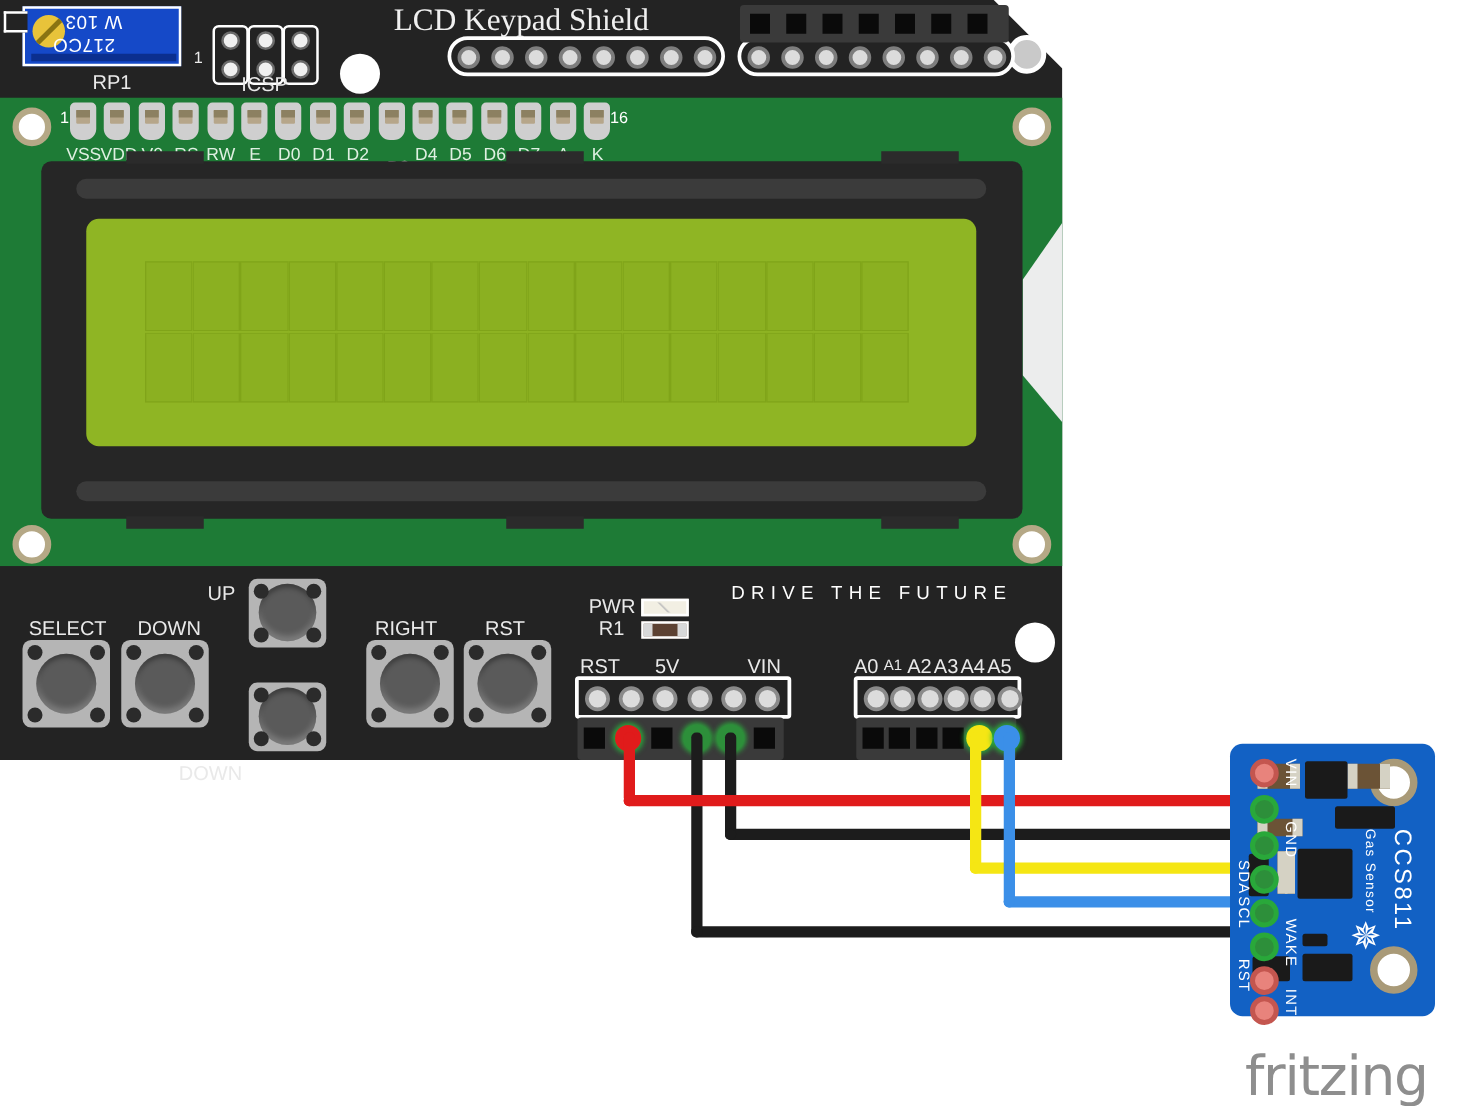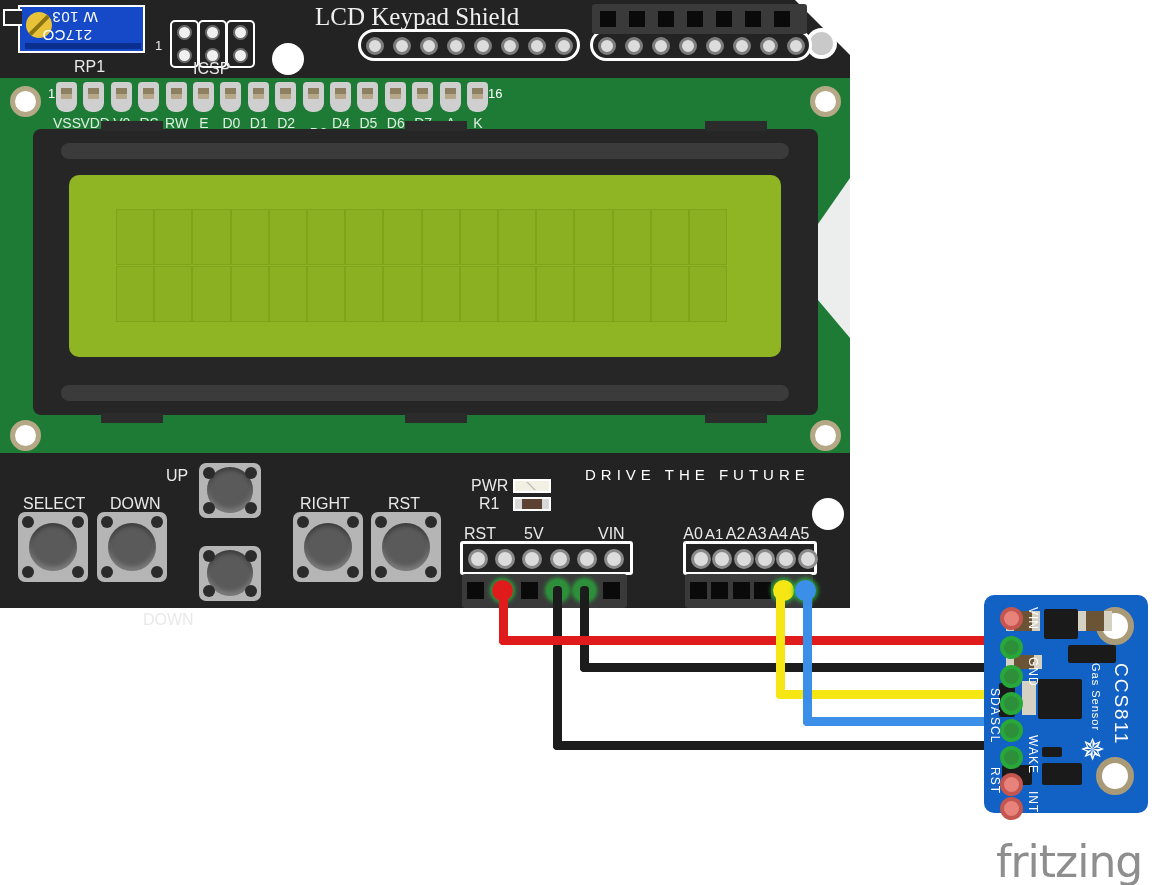--- a/index.html
+++ b/index.html
@@ -447,21 +447,21 @@
         <div class="sq" style="left: 5px;"></div>
         <div class="dot" style="left: 30.2px; background: rgb(224, 27, 27); box-shadow: rgba(40, 190, 60, 0.8) 0px 0px 4px 2px;"></div>
         <div class="sq" style="left: 59.4px;"></div>
         <div class="dot" style="left: 84.6px; background: rgb(45, 143, 58); box-shadow: rgba(40, 190, 60, 0.8) 0px 0px 4px 2px;"></div>
         <div class="dot" style="left: 111.8px; background: rgb(45, 143, 58); box-shadow: rgba(40, 190, 60, 0.8) 0px 0px 4px 2px;"></div>
         <div class="sq" style="left: 141px;"></div>
       </div>
 
     <div class="lbl" id="anaLbls" style="left: 0px; top: 0px;">
         <div style="position: absolute; left: 681px; top: 525px; font-size: 16px; color: rgb(233, 233, 233); width: 24px; text-align: center;">A0</div>
-        <div style="position: absolute; left: 702.3px; top: 525px; font-size: 15px; color: rgb(233, 233, 233); width: 24px; text-align: center;">A1</div>
+        <div style="position: absolute; left: 702.3px; top: 525px; font-size: 12px; color: rgb(233, 233, 233); width: 24px; text-align: center;">A1</div>
         <div style="position: absolute; left: 723.6px; top: 525px; font-size: 16px; color: rgb(233, 233, 233); width: 24px; text-align: center;">A2</div>
         <div style="position: absolute; left: 744.9px; top: 525px; font-size: 16px; color: rgb(233, 233, 233); width: 24px; text-align: center;">A3</div>
         <div style="position: absolute; left: 766.2px; top: 525px; font-size: 16px; color: rgb(233, 233, 233); width: 24px; text-align: center;">A4</div>
         <div style="position: absolute; left: 787.5px; top: 525px; font-size: 16px; color: rgb(233, 233, 233); width: 24px; text-align: center;">A5</div>
       </div>
     <div class="hdr-f" id="anaF" style="left:683px;top:541px;width:134px;">
         <div class="p" style="left: 5px;"></div>
         <div class="p" style="left: 26.3px;"></div>
         <div class="p" style="left: 47.6px;"></div>
         <div class="p" style="left: 68.9px;"></div>

